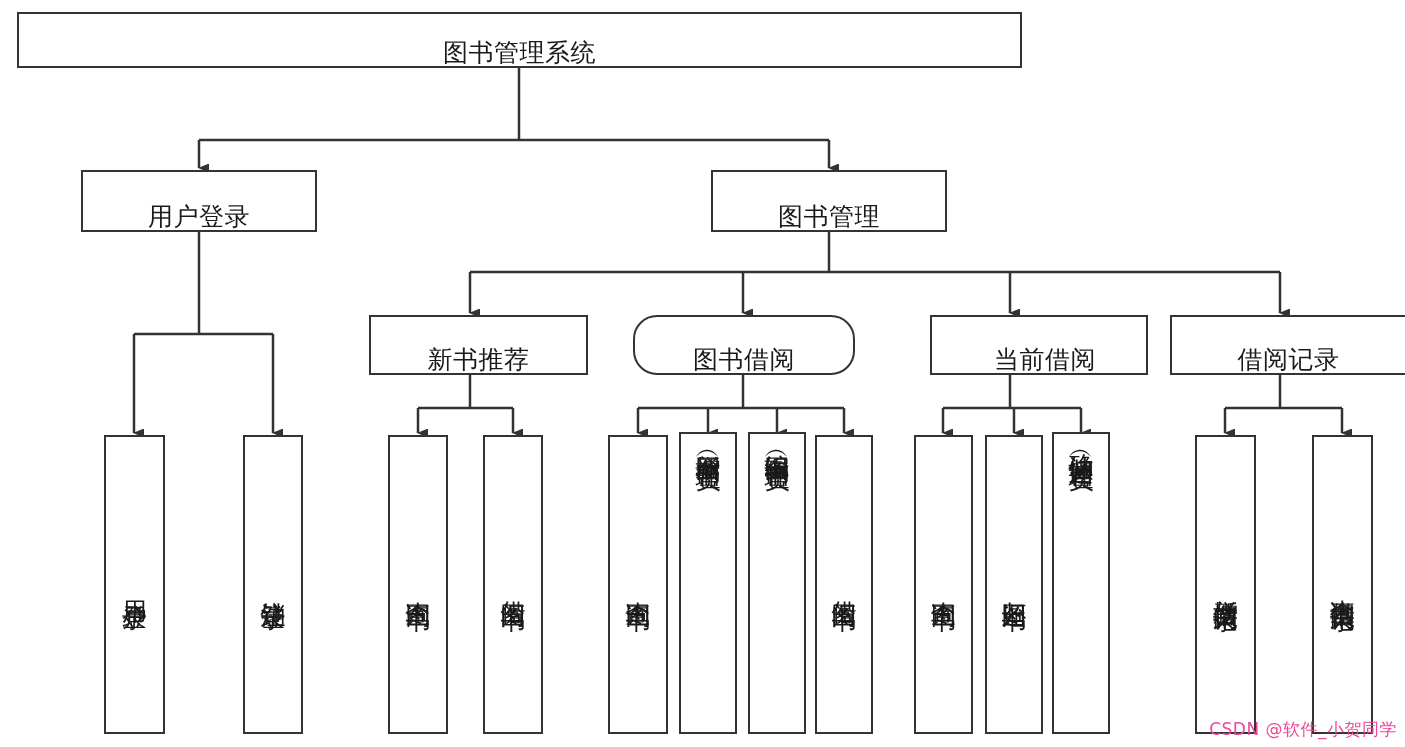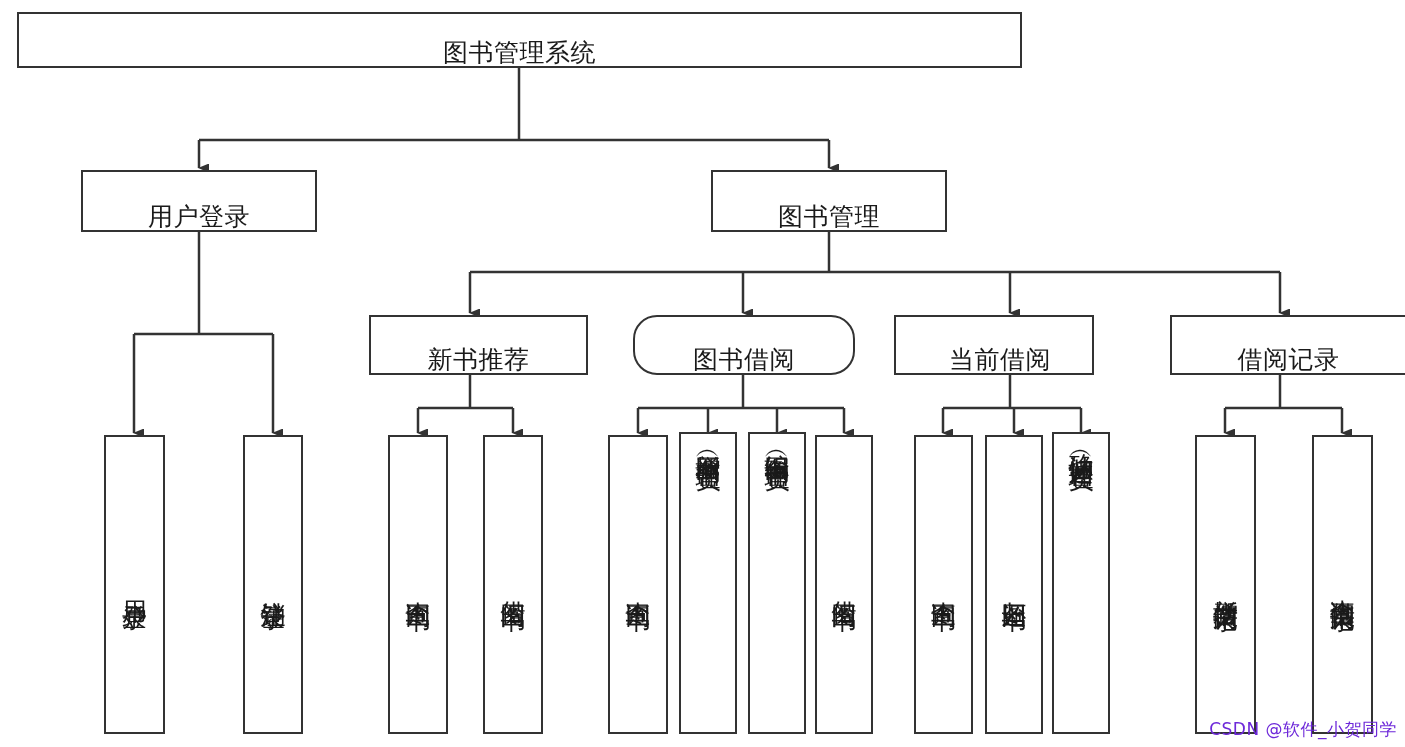--- a/index.html
+++ b/index.html
@@ -59,21 +59,21 @@
     white-space: nowrap;
   }
   .node-box.vertical.centered {
     align-items: center;
   }
   .watermark {
     position: absolute;
     right: 8px;
     bottom: 6px;
     font-size: 17px;
-    color: #6d28d9;
+    color: #ec4899;
     white-space: nowrap;
     letter-spacing: 0.5px;
     pointer-events: none;
   }
 </style>
 </head>
 <body>
 
 <div id="diagram-root">
 
@@ -129,21 +129,21 @@
       </div>
       <div class="node-box" style="left: 711px; top: 170px; width: 236px; height: 62px;">
         <span class="node-label">图书管理</span>
       </div>
       <div class="node-box" style="left: 361px; top: 315px; width: 219px; height: 60px; margin-left: 8px;">
         <span class="node-label">新书推荐</span>
       </div>
       <div class="node-box" style="left: 633px; top: 315px; width: 222px; height: 60px; border-radius: 24px;">
         <span class="node-label">图书借阅</span>
       </div>
-      <div class="node-box" style="left: 894px; top: 315px; width: 200px; height: 60px; padding-left: 12px;">
+      <div class="node-box" style="left: 930px; top: 315px; width: 218px; height: 60px; padding-left: 12px;">
         <span class="node-label">当前借阅</span>
       </div>
       <div class="node-box" style="left: 1170px; top: 315px; width: 237px; height: 60px;">
         <span class="node-label">借阅记录</span>
       </div>
       <div class="node-box vertical centered" style="left: 104px; top: 435px; width: 61px; height: 299px;">
         <span class="node-label">用户登录</span>
       </div>
       <div class="node-box vertical centered" style="left: 243px; top: 435px; width: 60px; height: 299px;">
         <span class="node-label">注销登录</span>

